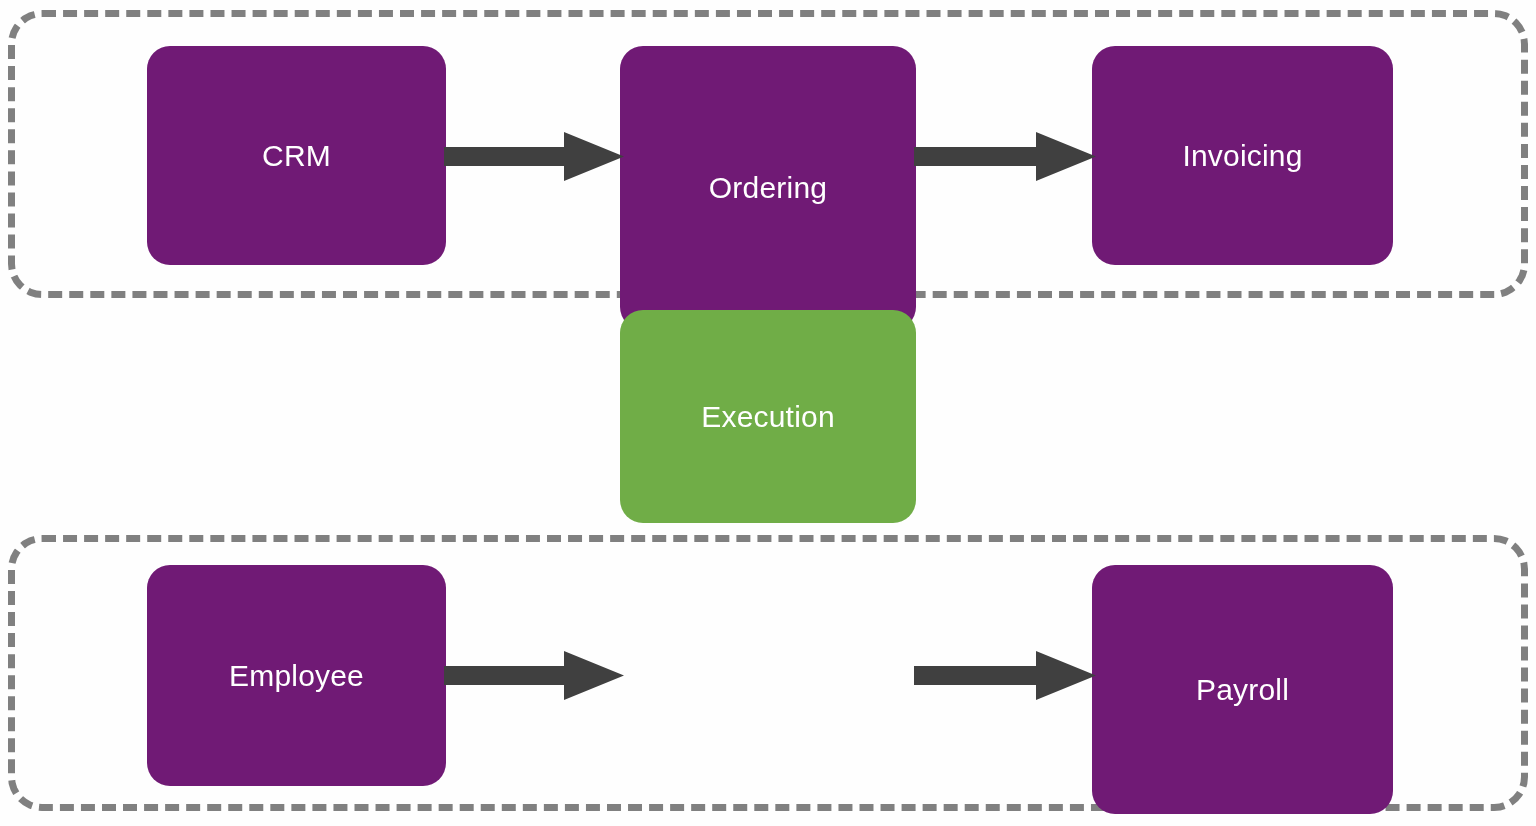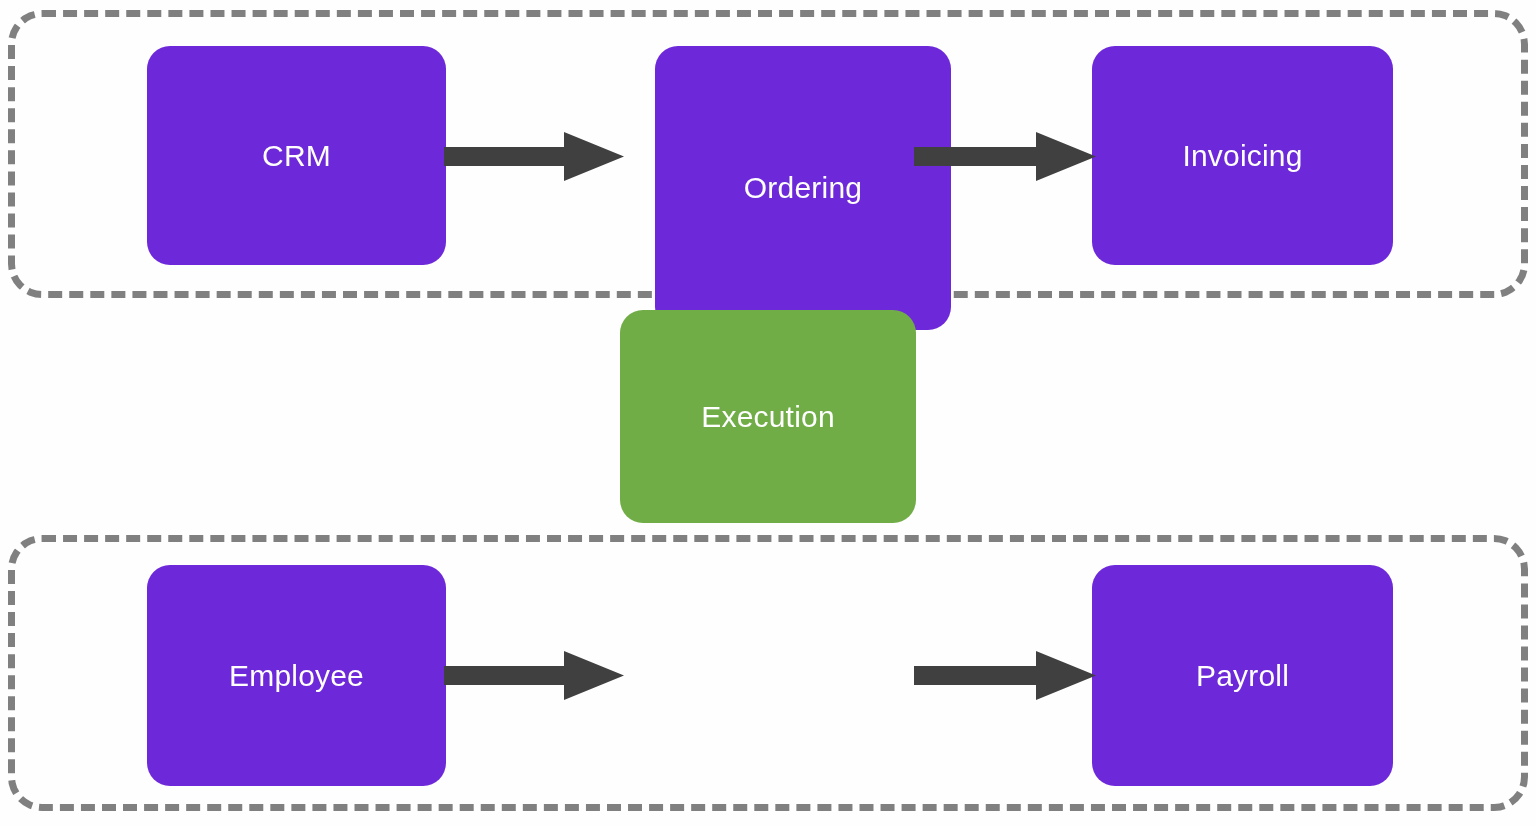--- a/index.html
+++ b/index.html
@@ -41,32 +41,32 @@
     align-items: center;
     justify-content: center;
     color: #ffffff;
     font-size: 30px;
     font-weight: 400;
     letter-spacing: 0.2px;
     line-height: 1;
     text-align: center;
     user-select: none;
   }
-  .node.blue  { background: #6d28d9; }
+  .node.blue  { background: #701a75; }
   .node.green { background: #70AD47; }
 
   #node-crm        { left: 147px;  top: 46px;  width: 299px; height: 219px; }
-  #node-ordering   { left: 655px;  top: 46px;  width: 296px; height: 284px; }
+  #node-ordering   { left: 620px;  top: 46px;  width: 296px; height: 284px; }
   #node-invoicing  { left: 1092px; top: 46px;  width: 301px; height: 219px; }
 
   #node-execution  { left: 620px;  top: 310px; width: 296px; height: 213px; }
 
   #node-employee   { left: 147px;  top: 565px; width: 299px; height: 221px; align-items: center; }
   #node-timesheet  { left: 620px;  top: 565px; width: 296px; height: 221px; }
-  #node-payroll    { left: 1092px; top: 565px; width: 301px; height: 221px; }
+  #node-payroll    { left: 1092px; top: 565px; width: 301px; height: 249px; }
 
   
   .arrow {
     position: absolute;
     pointer-events: none;
   }
   #arrow-crm-ordering       { left: 444px;  top: 129px; width: 180px; height: 55px; }
   #arrow-ordering-invoicing { left: 914px;  top: 129px; width: 182px; height: 55px; }
   #arrow-employee-timesheet { left: 444px;  top: 648px; width: 180px; height: 55px; }
   #arrow-timesheet-payroll  { left: 914px;  top: 648px; width: 182px; height: 55px; }

